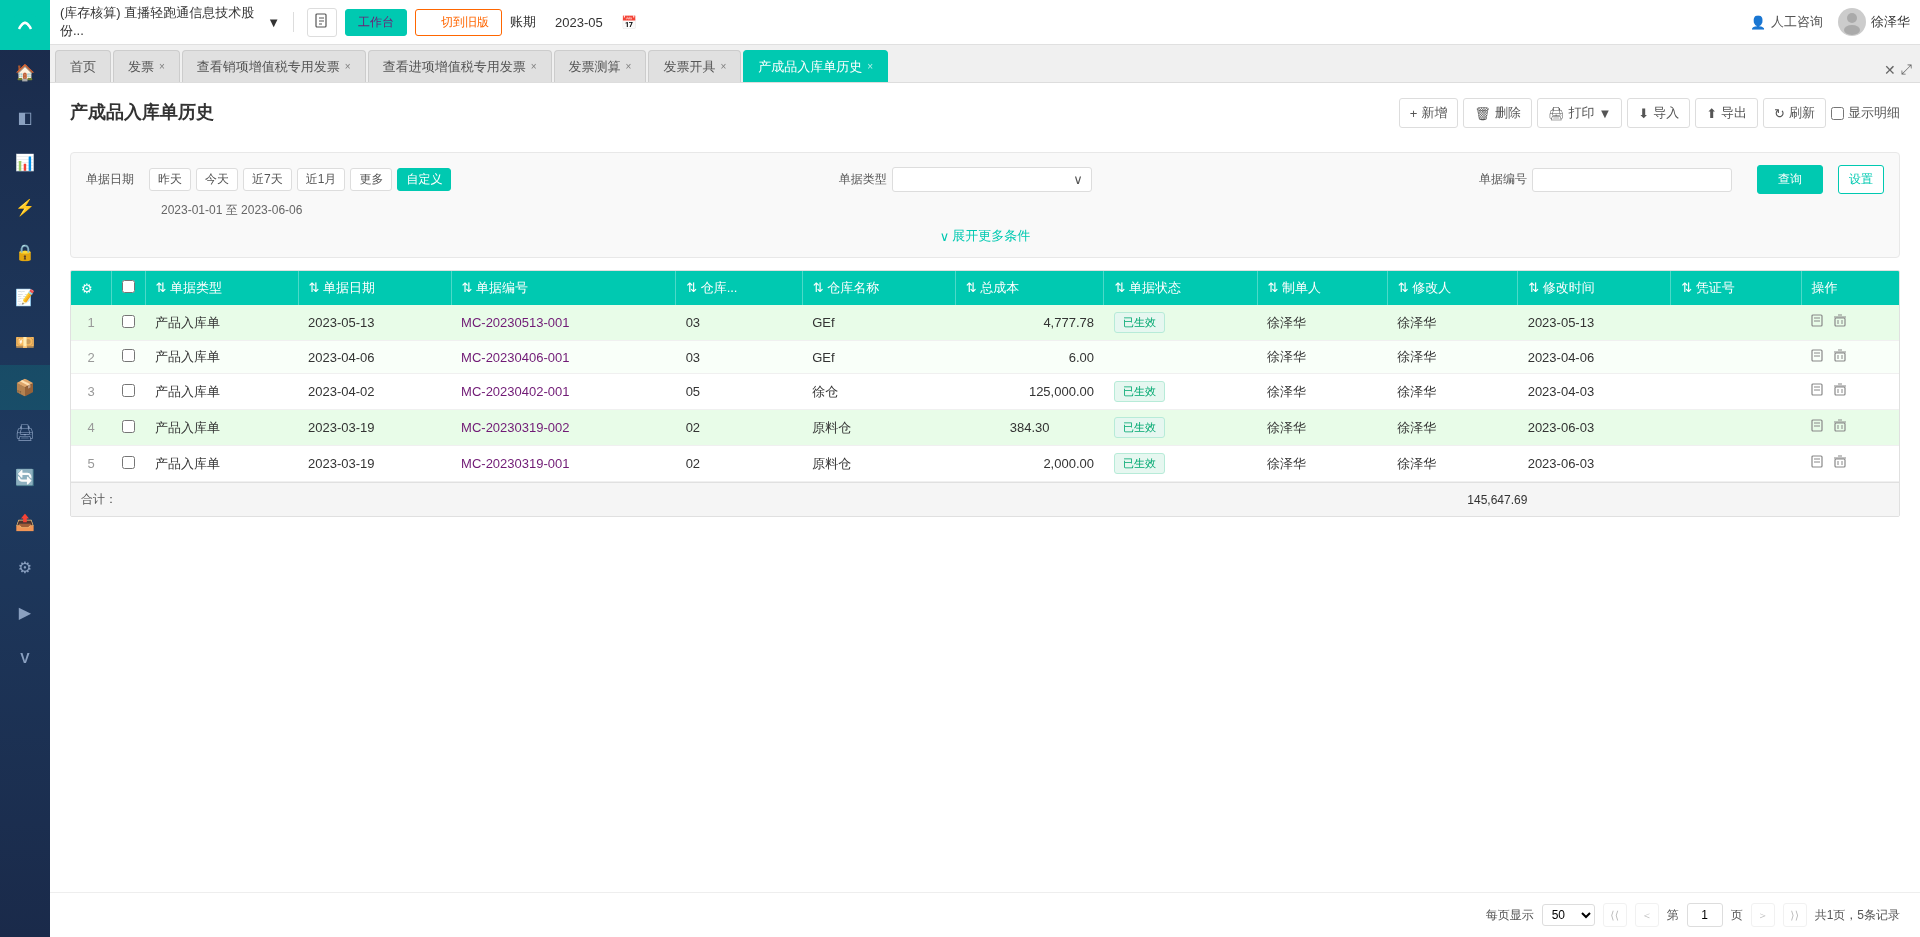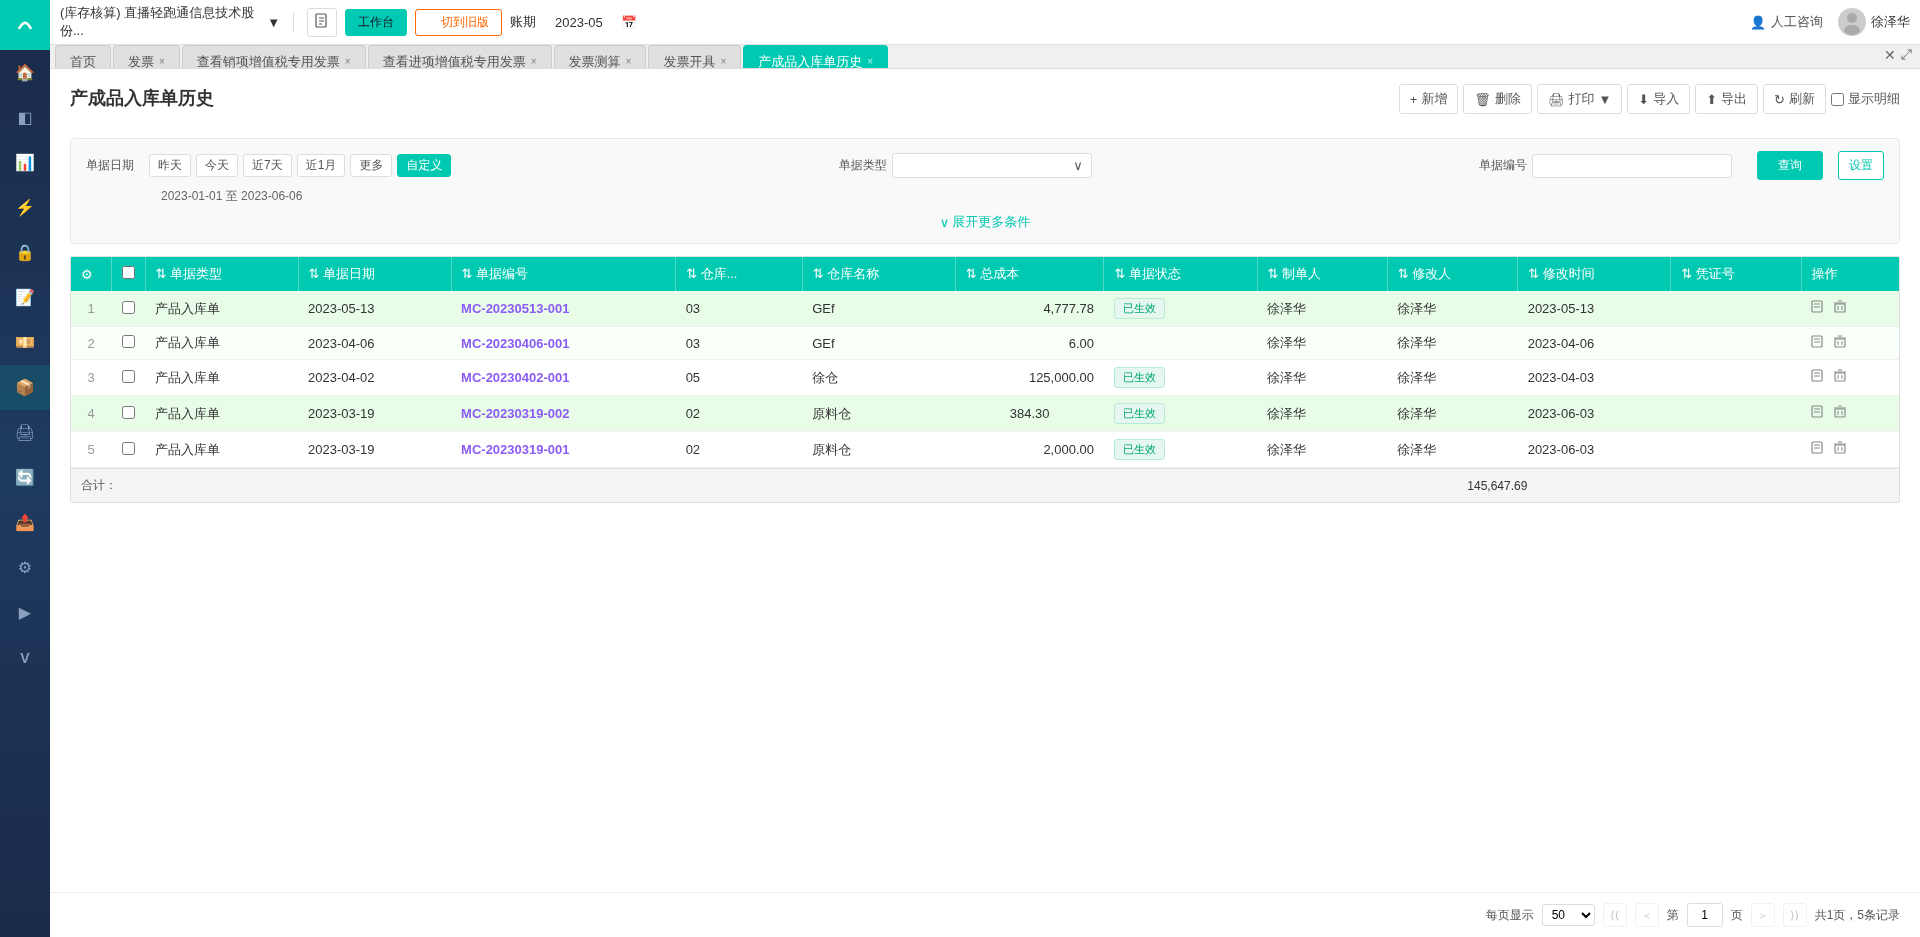--- a/index.html
+++ b/index.html
@@ -72,21 +72,21 @@
       padding: 4px 12px;
       border-radius: 3px;
       border: 1px solid #ddd;
       background: #fff;
       cursor: pointer;
       font-size: 12px;
       color: #555;
     }
     .topbar-btn.primary {
       background: #00c9b1;
-      color: #0f172a;
+      color: #701a75;
       border-color: #00c9b1;
     }
     .topbar-btn.orange {
       background: #fff;
       color: #f60;
       border-color: #f60;
       padding-left: 25px;
     }
     .topbar-period {
       display: flex;
@@ -125,23 +125,24 @@
       display: flex;
       align-items: center;
       justify-content: center;
       font-size: 12px;
       color: #fff;
       overflow: hidden;
     }
 
     
     .tabbar {
-      height: 24px;
+      height: 38px;
       background: #f0f0f0;
       display: flex;
+      align-items: flex-end;
       padding-left: 5px;
       border-bottom: 1px solid #ddd;
       flex-shrink: 0;
       gap: 2px;
       overflow: hidden;
     }
     .tab-item {
       padding: 6px 14px;
       background: #e0e0e0;
       border-radius: 4px 4px 0 0;
@@ -324,24 +325,23 @@
     }
     .data-table tbody tr.highlight {
       background: #e8fce8;
     }
     .data-table tbody td {
       padding: 7px 10px;
       color: #333;
       white-space: nowrap;
     }
     .data-table tbody td.link {
-      color: #8b5cf6;
+      color: #701a75;
       cursor: pointer;
       text-decoration: none;
-      font-weight: bold;
     }
     .status-badge {
       display: inline-block;
       padding: 2px 8px;
       border-radius: 3px;
       font-size: 11px;
       background: #e6f7f0;
       color: #00a870;
       border: 1px solid #b7ebd8;
     }

